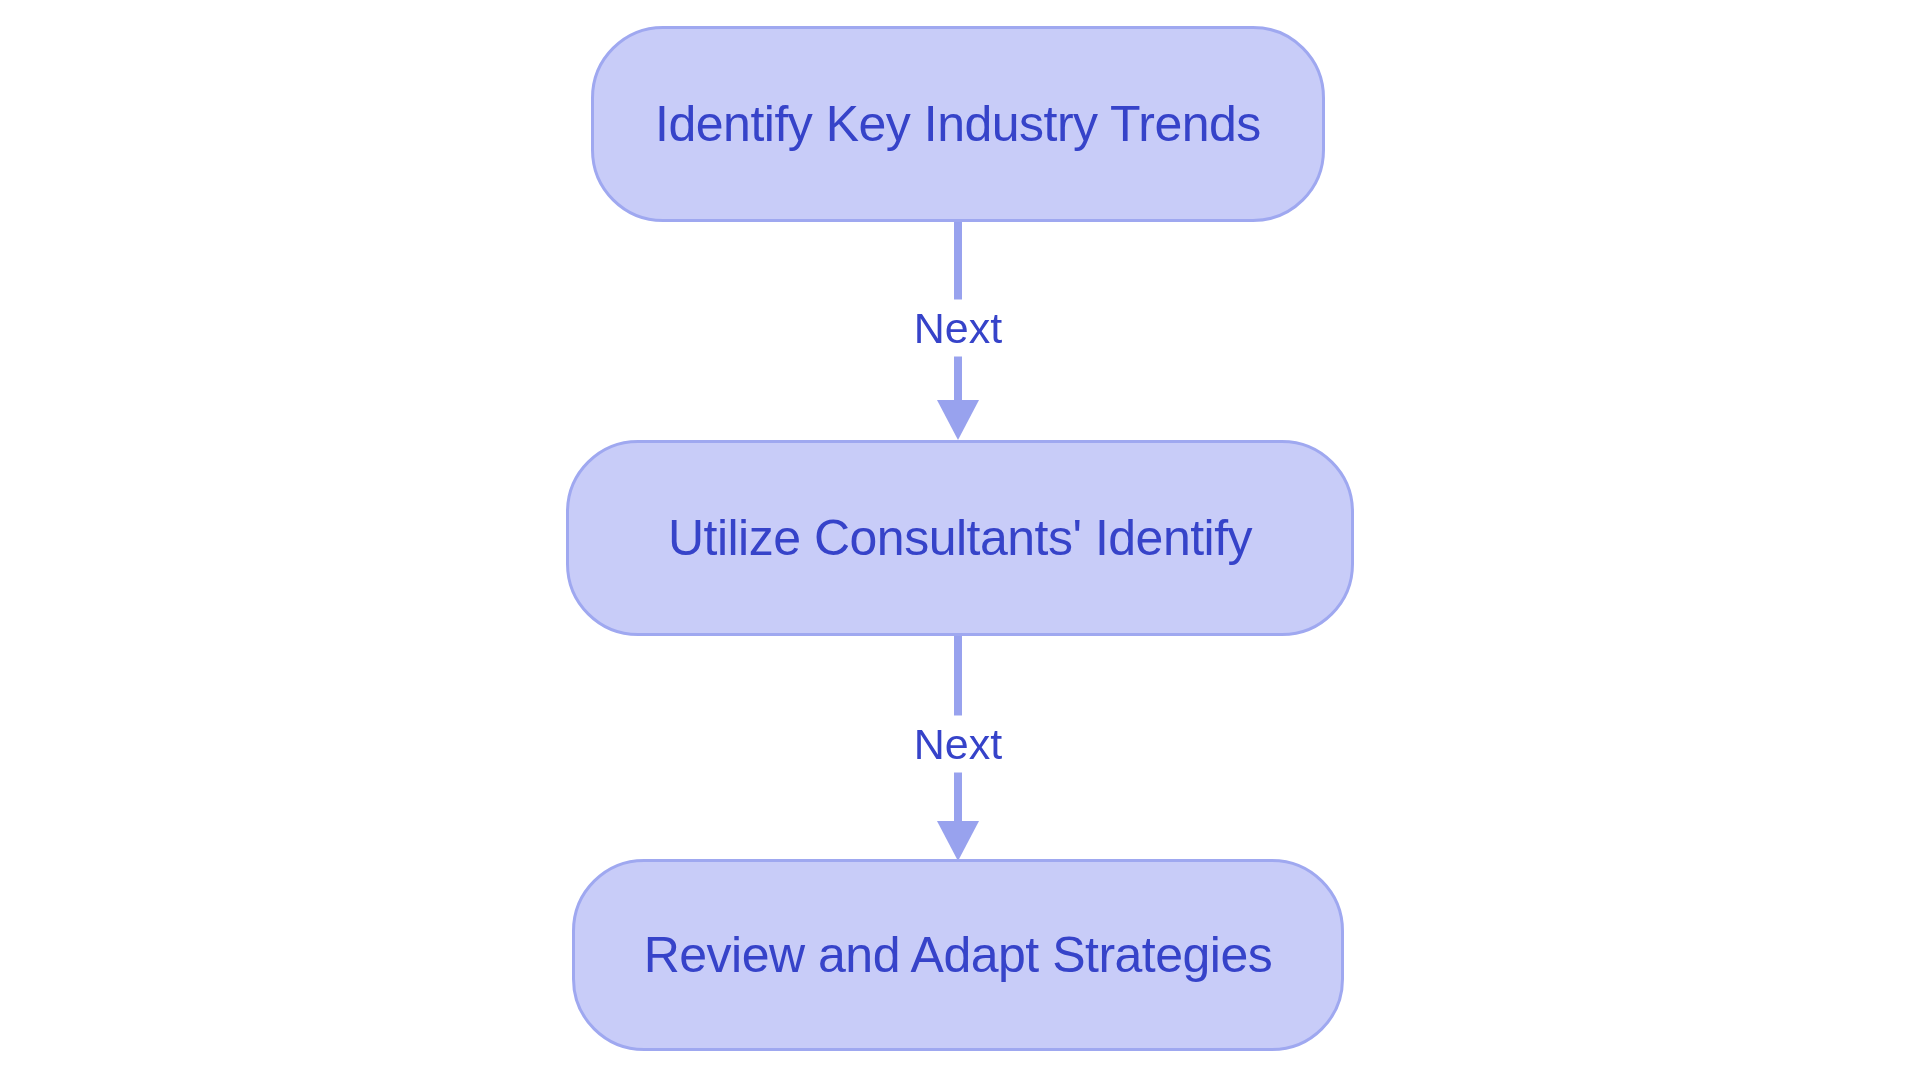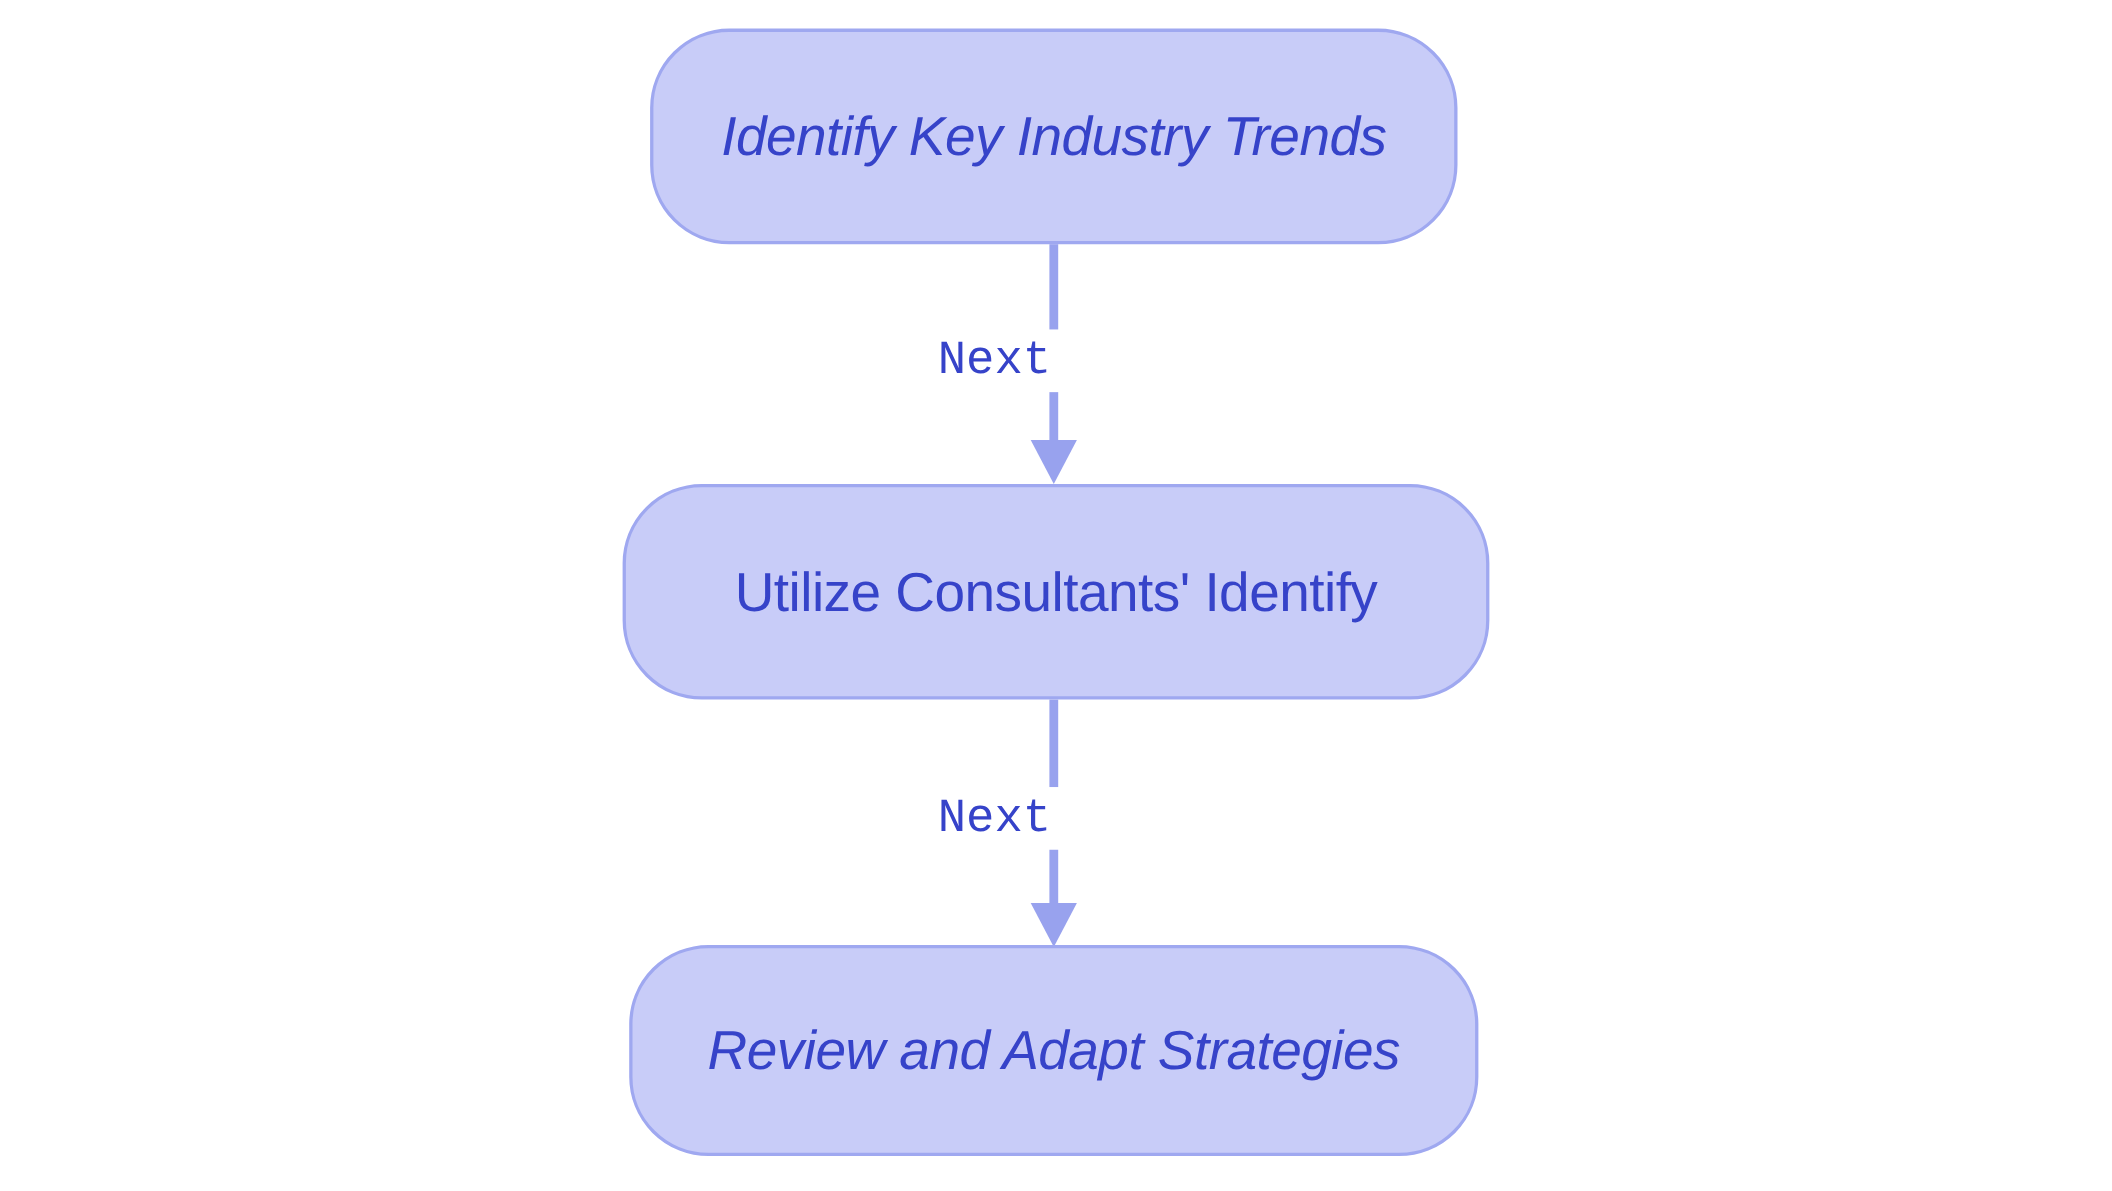--- a/index.html
+++ b/index.html
@@ -30,23 +30,23 @@
     border: 3px solid var(--node-border);
     border-radius: 72px;
     display: flex;
     align-items: center;
     justify-content: center;
     color: var(--text);
     font-size: 50px;
     letter-spacing: -0.5px;
     white-space: nowrap;
   }
-  .node-1 { left: 591px; top: 26px;  width: 734px; font-style: italic; }
+  .node-1 { left: 591px; top: 26px;  width: 734px; }
   .node-2 { left: 566px; top: 440px; width: 788px; }
-  .node-3 { left: 572px; top: 859px; width: 772px; height: 192px; font-style: italic; }
+  .node-3 { left: 572px; top: 859px; width: 772px; height: 192px; }
 
   .edge-line {
     position: absolute;
     left: 954px;
     width: 8px;
     background: var(--arrow);
   }
   .edge-line.line-1 { top: 222px; height: 180px; }
   .edge-line.line-2 { top: 636px; height: 186px; }
 
@@ -57,28 +57,27 @@
     height: 0;
     border-left: 21px solid transparent;
     border-right: 21px solid transparent;
     border-top: 40px solid var(--arrow);
   }
   .arrowhead.head-1 { top: 400px; }
   .arrowhead.head-2 { top: 821px; }
 
   .edge-label {
     position: absolute;
-    left: 904px;
+    left: 958px;
     transform: translate(-50%, -50%);
     background: var(--background);
     color: var(--text);
     font-size: 43px;
     padding: 4px 10px;
     white-space: nowrap;
-    font-family: Liberation Mono, monospace;
   }
   .edge-label.label-1 { top: 328px; }
   .edge-label.label-2 { top: 744px; }
 </style>
 </head>
 <body>
 
 <div class="canvas">
 
   <div class="flow-node node-1">

